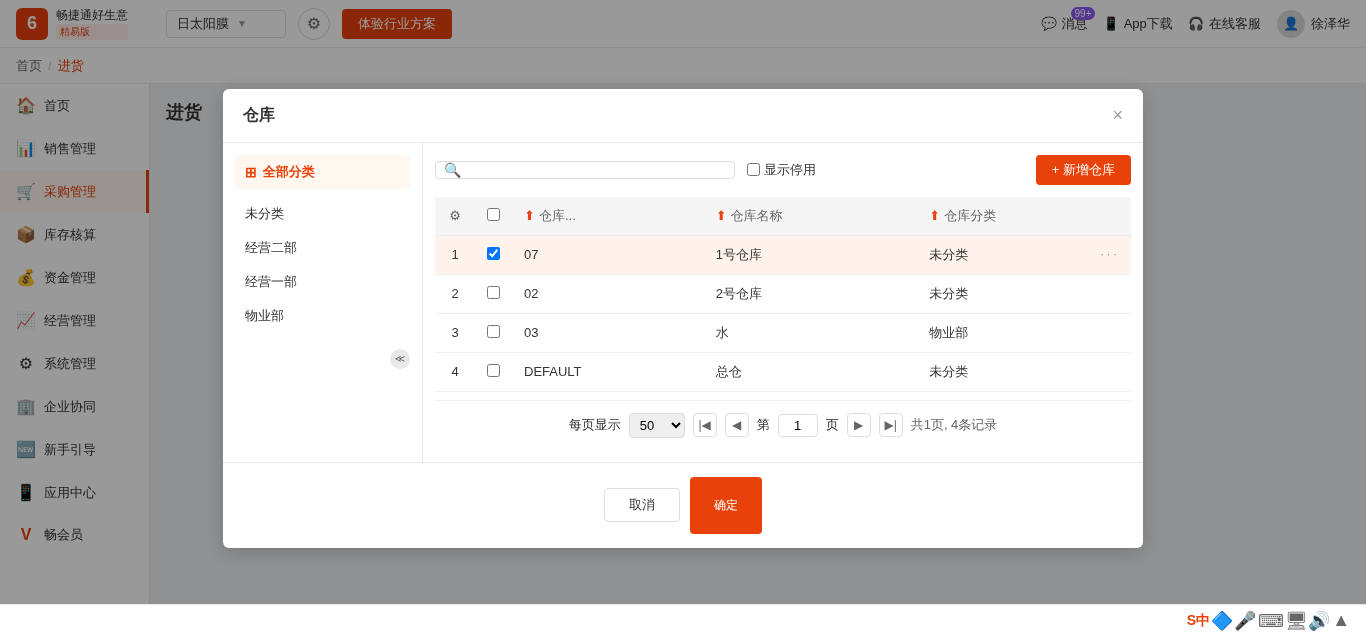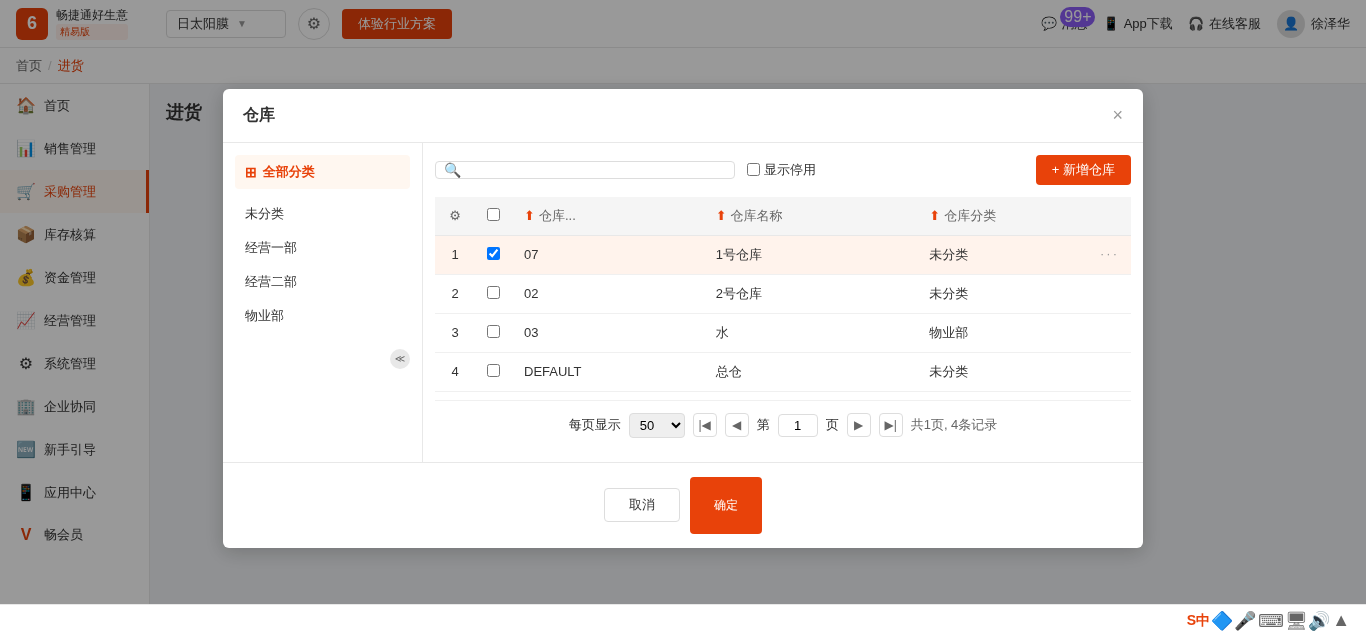--- a/index.html
+++ b/index.html
@@ -60,21 +60,21 @@
     }
     .header-right {
       display: flex; align-items: center; gap: 16px;
     }
     .header-icon-group {
       display: flex; align-items: center; gap: 4px;
       color: #333; font-size: 13px; cursor: pointer;
       position: relative;
     }
     .badge {
-      background: #8b5cf6; color: white; font-size: 16px;
+      background: #8b5cf6; color: white; font-size: 10px;
       border-radius: 10px; padding: 1px 4px;
       position: absolute; top: -8px; right: -8px;
     }
     .user-area { display: flex; align-items: center; gap: 6px; color: #333; cursor: pointer; }
     .user-avatar { width: 28px; height: 28px; border-radius: 50%; background: #ddd; overflow: hidden; display: flex; align-items: center; justify-content: center; }
 
     
     .sub-header {
       height: 36px;
       background: #fff;
@@ -375,22 +375,22 @@
     </div>
 
     <div class="modal-body">
 
       <div class="category-panel">
         <div class="category-all">
           <span class="grid-icon">⊞</span>
           <span>全部分类</span>
         </div>
         <div class="category-item">未分类</div>
+        <div class="category-item">经营二部</div>
         <div class="category-item">经营一部</div>
-        <div class="category-item">经营二部</div>
         <div class="category-item">物业部</div>
         <div style="margin-top:8px; display:flex; justify-content:flex-end;">
           <div class="collapse-arrow">≪</div>
         </div>
       </div>
 
       <div class="table-panel">
 
         <div class="table-toolbar">
           <div class="search-input-wrap">

